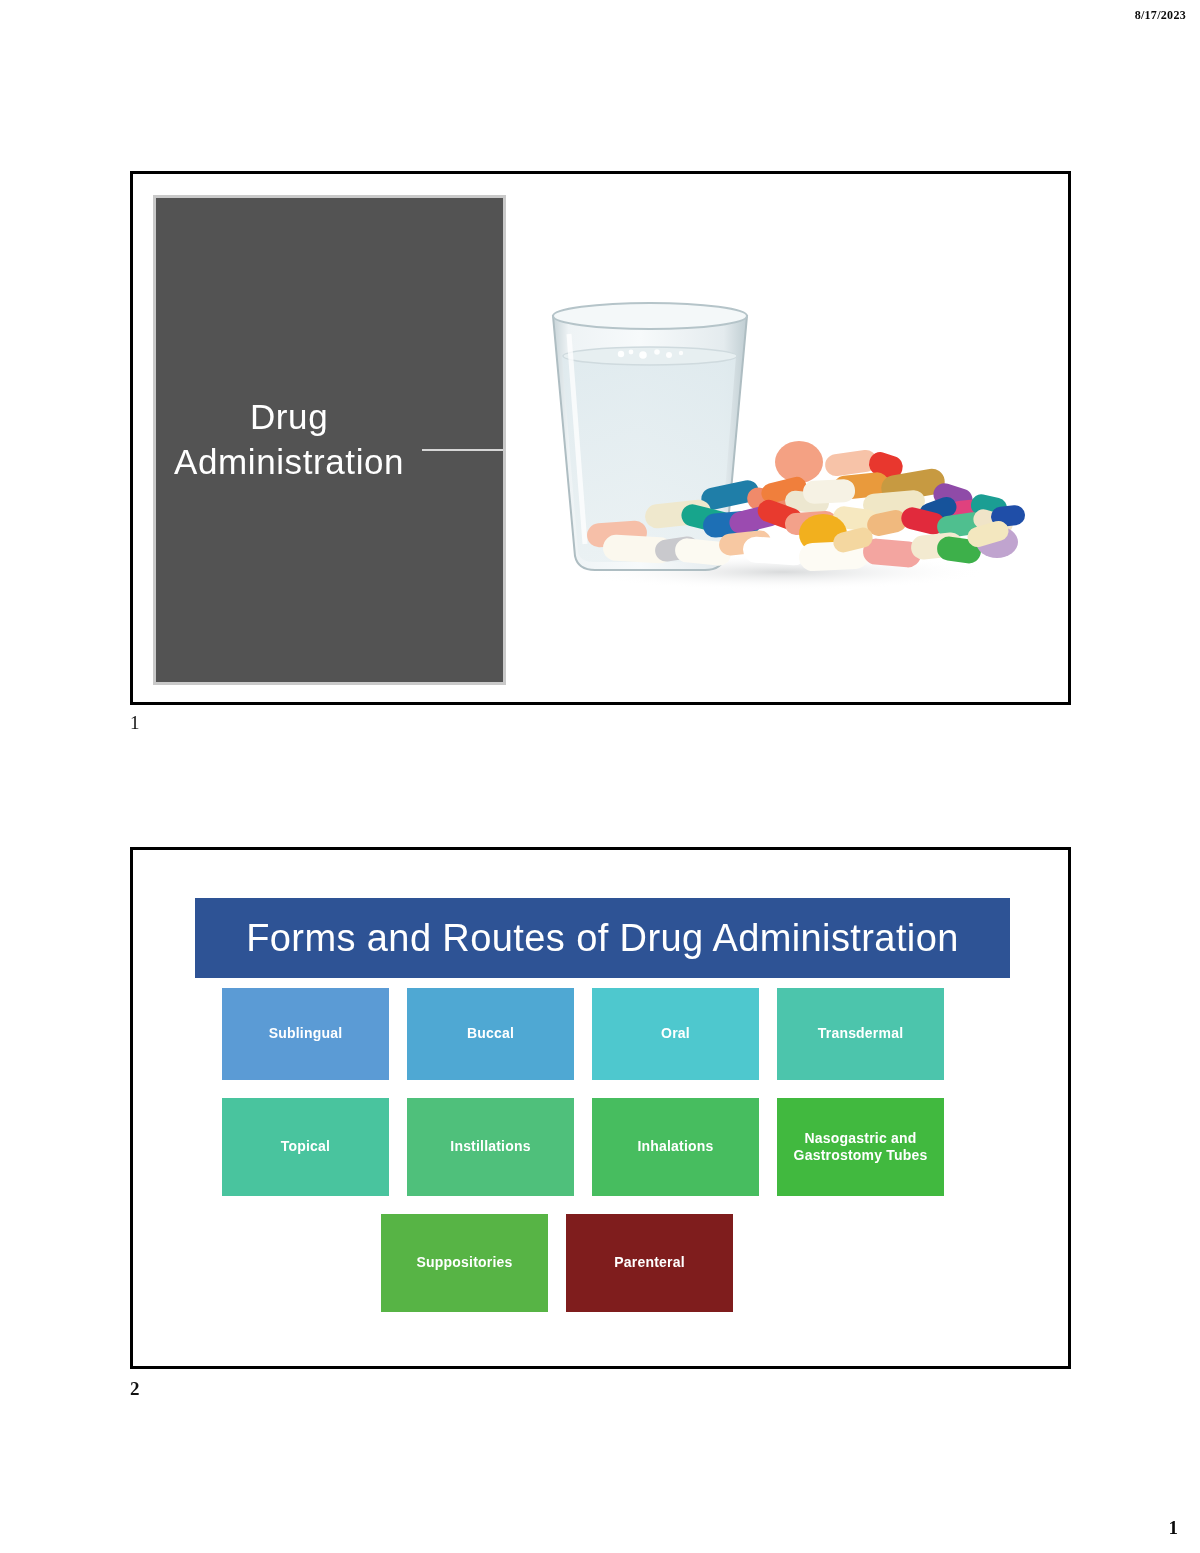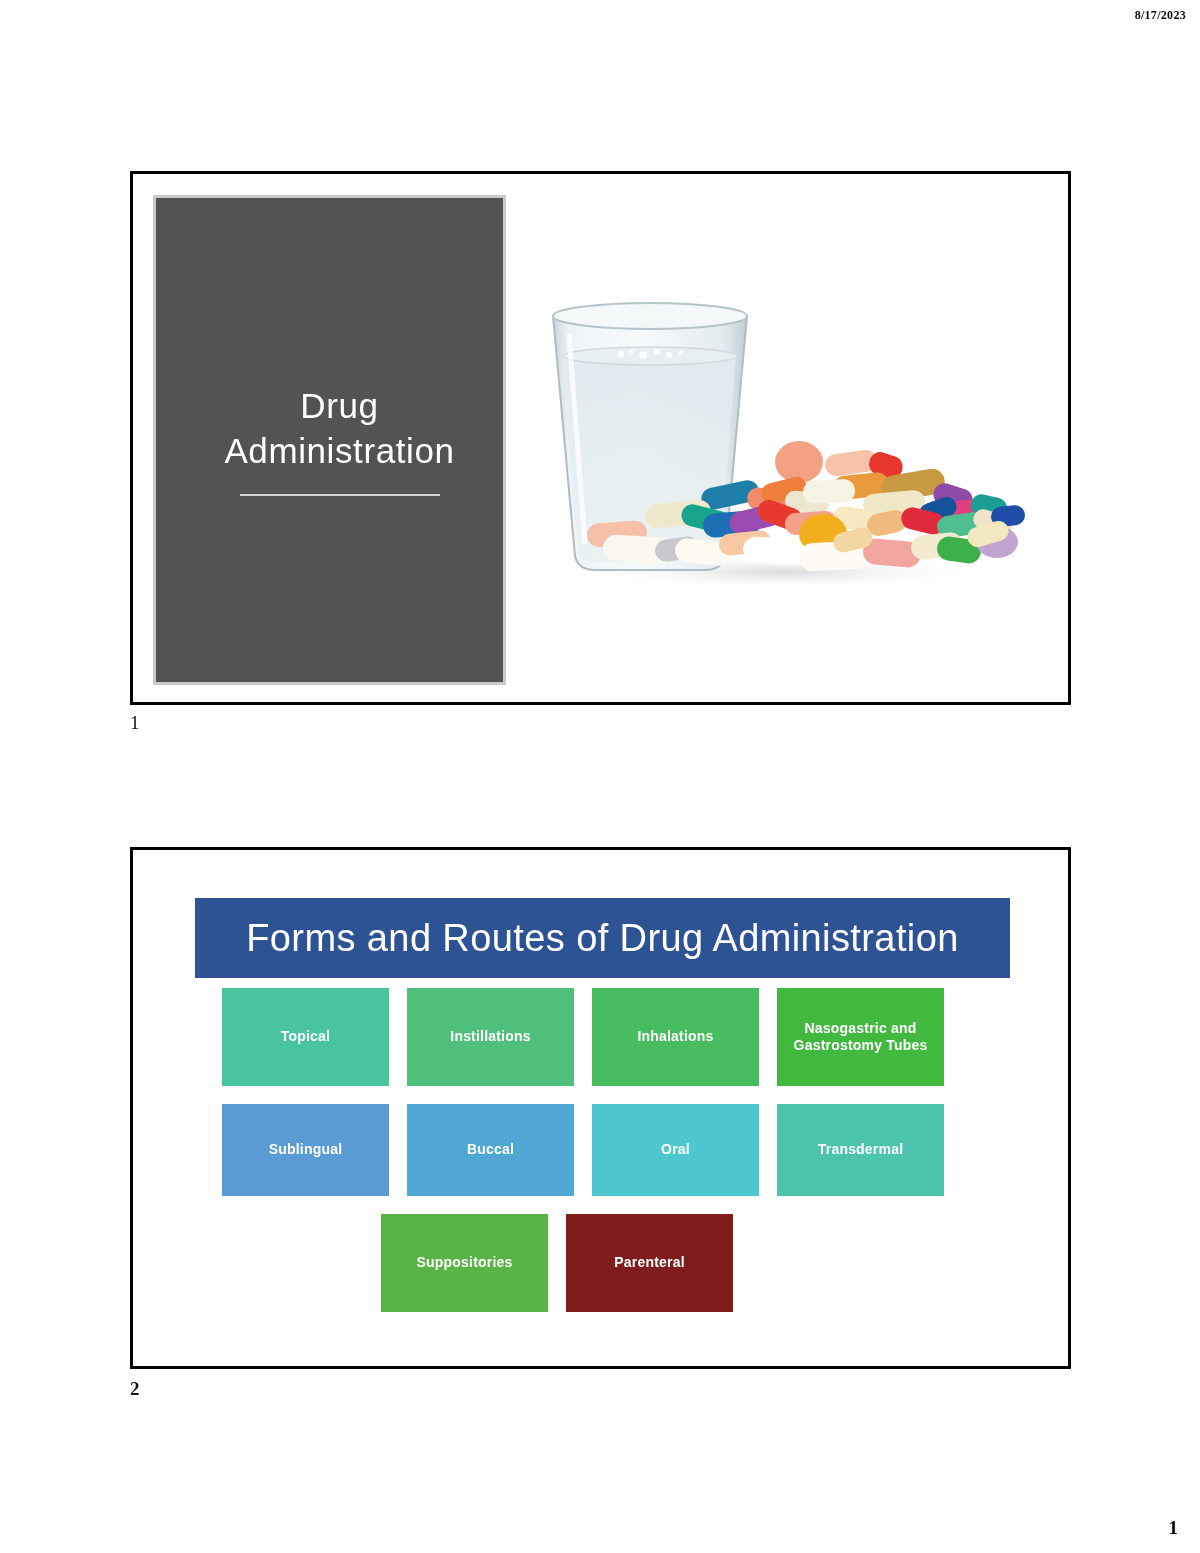--- a/index.html
+++ b/index.html
@@ -72,24 +72,23 @@
     position: absolute;
     left: 20px;
     top: 21px;
     width: 353px;
     height: 490px;
     background: #535353;
     box-sizing: border-box;
     border: 3px solid #c9c9c9;
     box-shadow: inset 0 0 0 2px #535353;
     display: flex;
-    flex-direction: column;
+    flex-direction: row;
     align-items: center;
     justify-content: center;
-    padding-left: 20px;
   }
   .title-text {
     color: #ffffff;
     font-size: 35px;
     line-height: 1.28;
     text-align: center;
     font-weight: 300;
     letter-spacing: 0.6px;
     padding: 0 18px;
     white-space: pre-line;
@@ -270,35 +269,35 @@
 <div class="slide-number slide-number-1">1</div>
 
 <div class="slide slide-2">
 
   <div class="banner" style="background: rgb(46, 83, 149);">
     <div class="banner-text">Forms and Routes of Drug Administration</div>
   </div>
 
   <div class="routes">
 
+    <div class="route-row row-1">
+      <div class="route-box" style="background: rgb(91, 155, 213);">Sublingual</div>
+      <div class="route-box" style="background: rgb(79, 168, 211);">Buccal</div>
+      <div class="route-box" style="background: rgb(78, 200, 206);">Oral</div>
+      <div class="route-box" style="background: rgb(76, 197, 172);">Transdermal</div>
+    </div>
+
     <div class="route-row row-2">
       <div class="route-box" style="background: rgb(73, 196, 158);">Topical</div>
       <div class="route-box" style="background: rgb(79, 192, 123);">Instillations</div>
       <div class="route-box" style="background: rgb(71, 189, 95);">Inhalations</div>
       <div class="route-box" style="background: rgb(65, 185, 63);">Nasogastric and
 Gastrostomy Tubes</div>
     </div>
 
-    <div class="route-row row-1">
-      <div class="route-box" style="background: rgb(91, 155, 213);">Sublingual</div>
-      <div class="route-box" style="background: rgb(79, 168, 211);">Buccal</div>
-      <div class="route-box" style="background: rgb(78, 200, 206);">Oral</div>
-      <div class="route-box" style="background: rgb(76, 197, 172);">Transdermal</div>
-    </div>
-
     <div class="route-row row-3">
       <div class="route-box" style="background: rgb(87, 180, 69); text-align: right;">Suppositories</div>
       <div class="route-box" style="background: #7f1d1d;">Parenteral</div>
     </div>
 
   </div>
 </div>
 
 <div class="slide-number slide-number-2">2</div>
 

